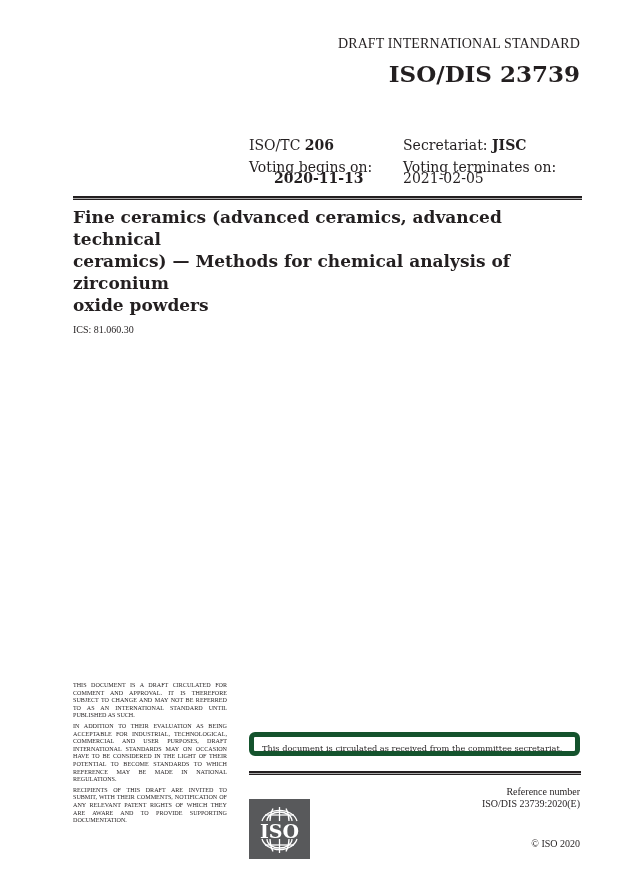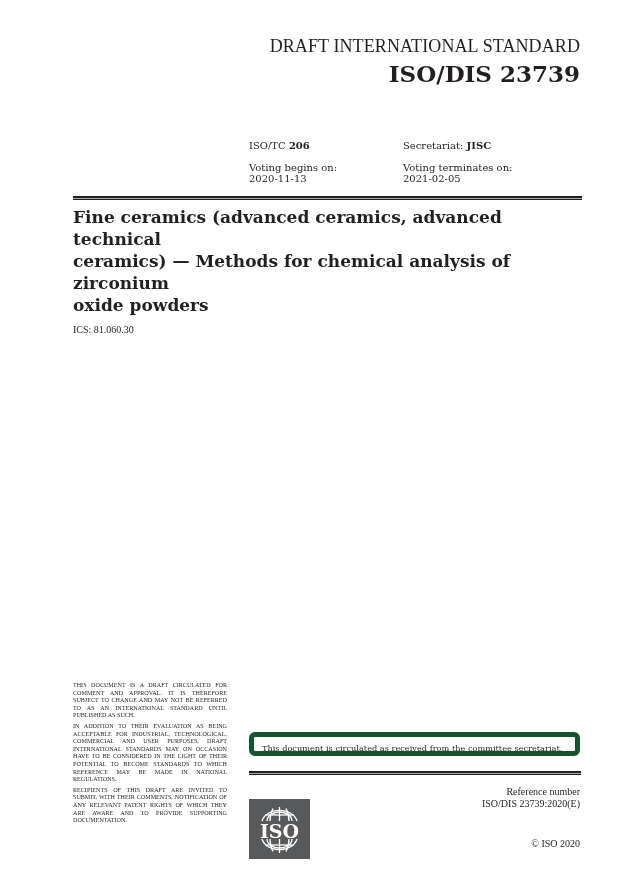--- a/index.html
+++ b/index.html
@@ -14,40 +14,40 @@
       overflow: hidden;
       font-family: "DejaVu Serif", "Liberation Serif", serif;
       color: #231f20;
     }
     .abs { position: absolute; }
 
     .hdr-draft {
       right: 40px;
       top: 36px;
       font-family: "Liberation Serif", serif;
-      font-size: 18px;
+      font-size: 14px;
       letter-spacing: 0.1px;
       color: #231f20;
       white-space: nowrap;
       text-align: right;
     }
     .hdr-number {
       right: 40px;
       top: 60px;
       font-family: "DejaVu Serif", serif;
       font-weight: bold;
       font-size: 23px;
       color: #231f20;
       white-space: nowrap;
       text-align: right;
     }
 
     .meta {
       font-family: "DejaVu Serif", serif;
-      font-size: 10px;
+      font-size: 14px;
       color: #231f20;
       white-space: nowrap;
       line-height: 11px;
     }
     .meta b { font-weight: bold; }
 
     .rule-double {
       height: 4px;
       border-top: 2px solid #231f20;
       border-bottom: 1.5px solid #231f20;
@@ -133,21 +133,21 @@
 <div class="abs meta" style="left:249px; top:140px;">
   <span>ISO/TC</span>
   <b>206</b>
 </div>
 <div class="abs meta" style="left:403px; top:140px;">
   <span>Secretariat:</span>
   <b>JISC</b>
 </div>
 <div class="abs meta" style="left:249px; top:162px;">
   <div>Voting begins on:</div>
-  <div style="font-weight:normal;">2020-11-13</div>
+  <div style="font-weight:bold;margin-left:25px;">2020-11-13</div>
 </div>
 <div class="abs meta" style="left:403px; top:162px;">
   <div>Voting terminates on:</div>
   <div style="font-weight:normal;">2021-02-05</div>
 </div>
 
 <div class="abs rule-double" style="left:73px; top:196px; width:509px;"></div>
 
 <div class="abs title">
   <div>Fine ceramics (advanced ceramics, advanced technical</div>

